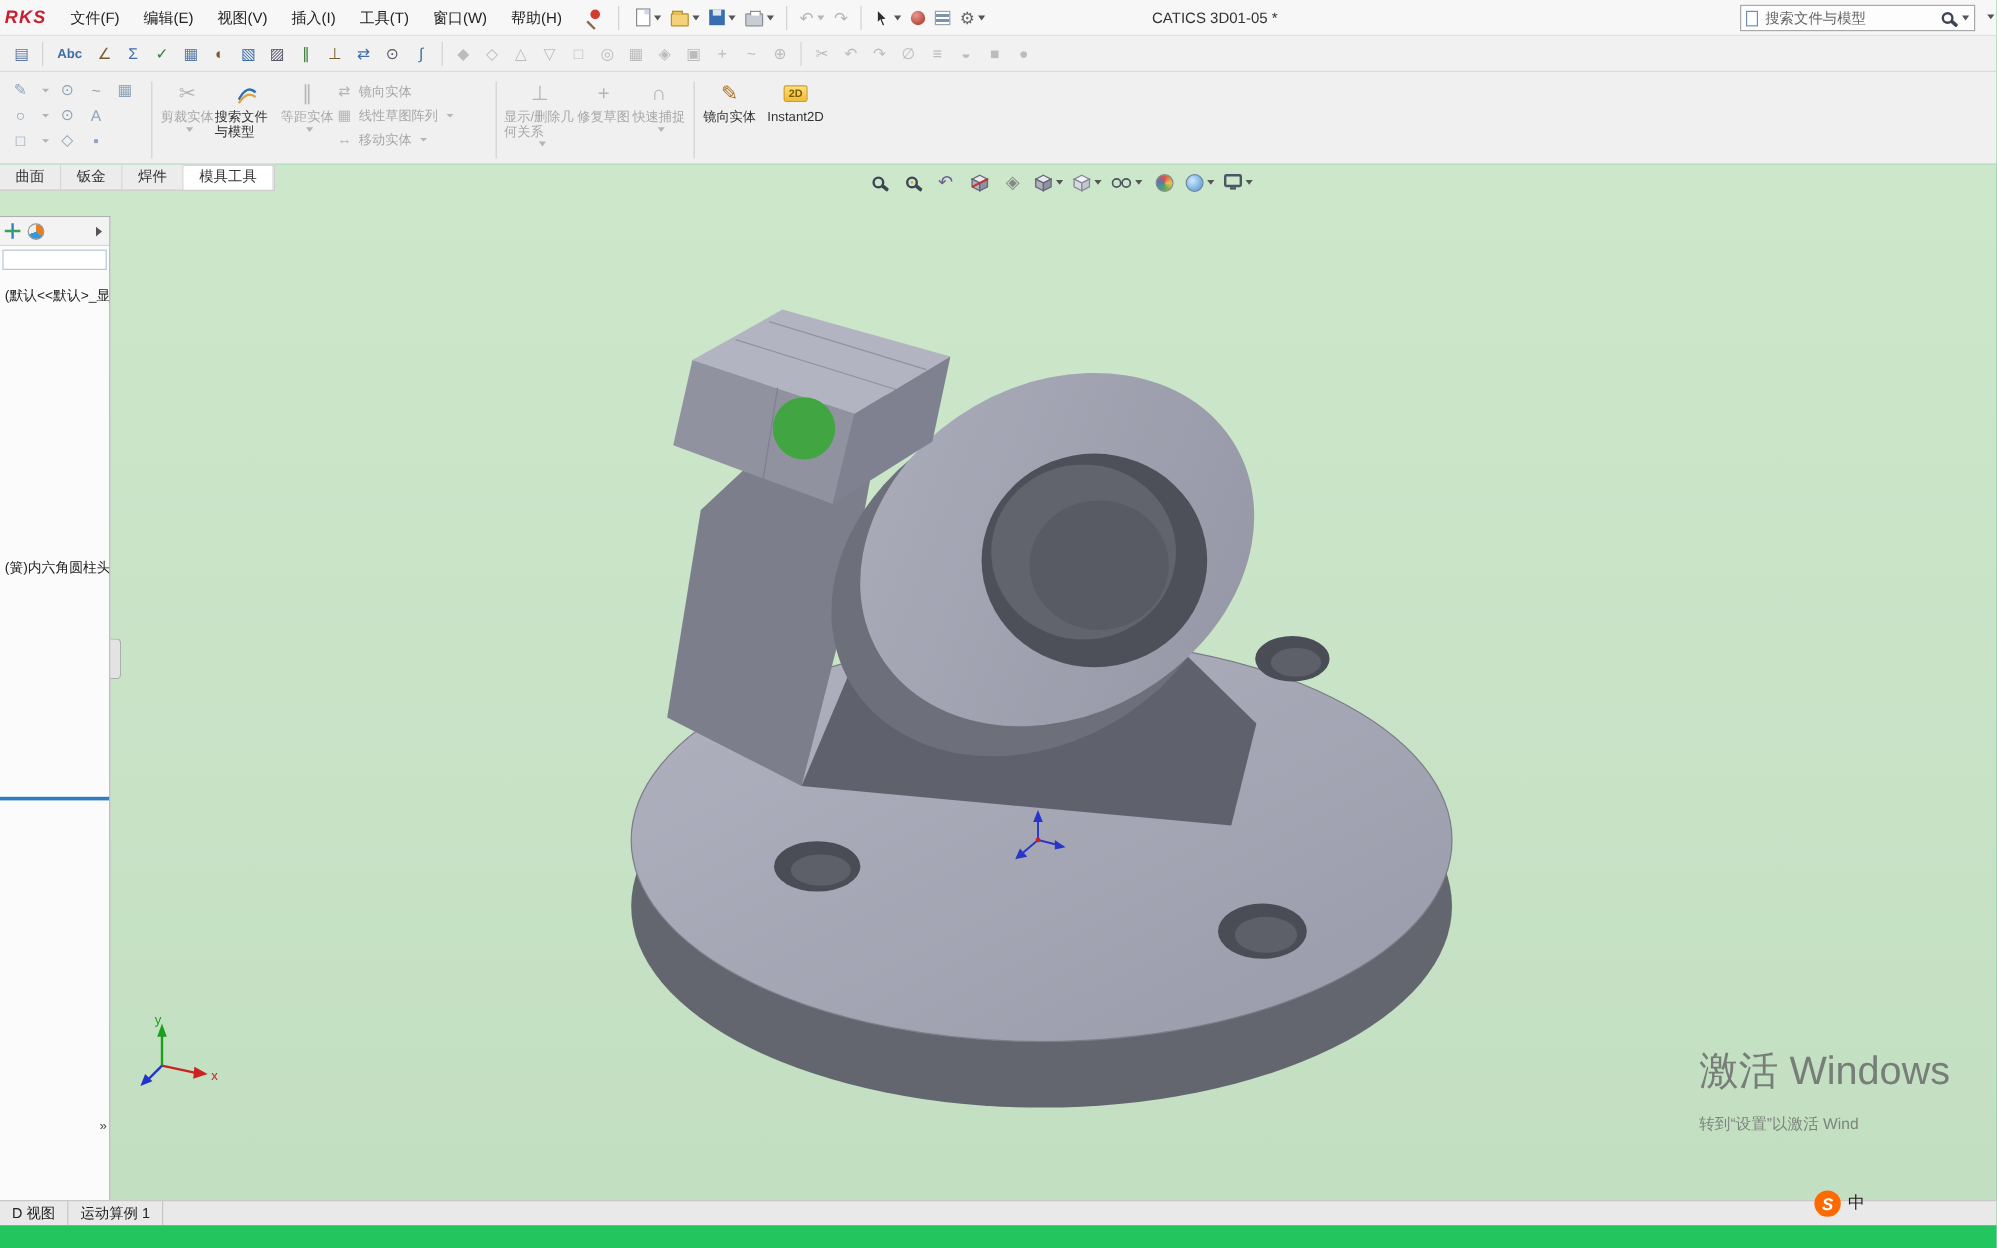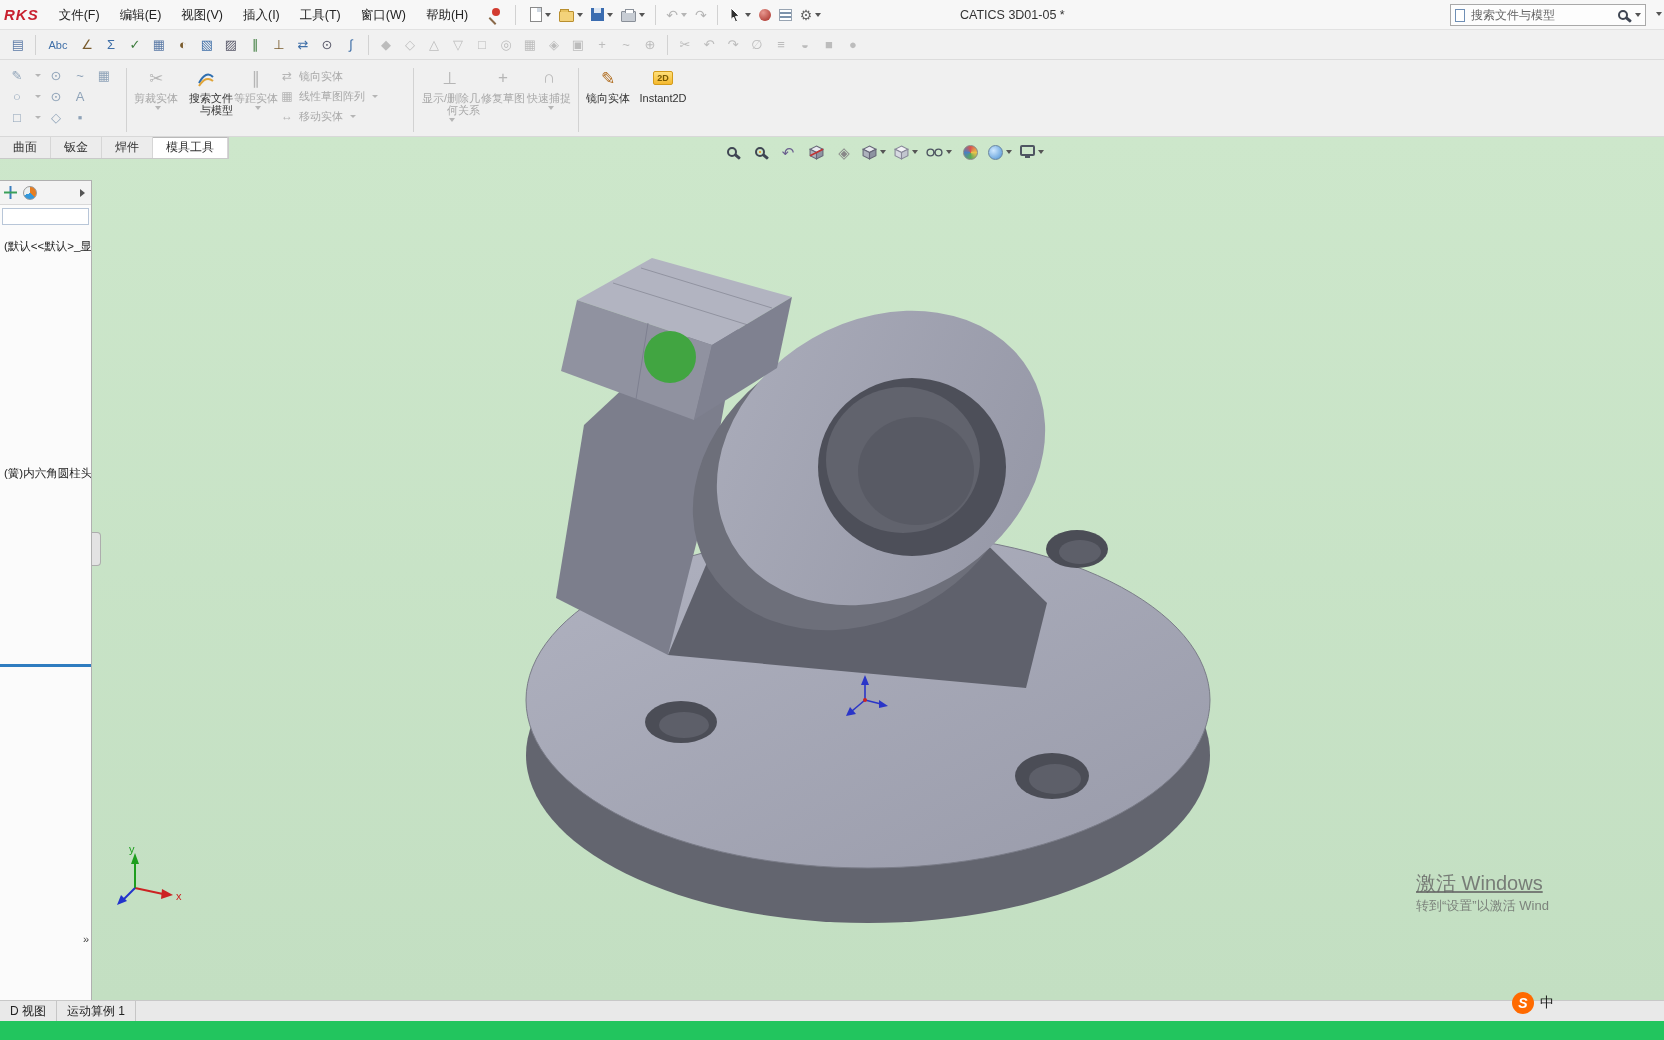--- a/index.html
+++ b/index.html
@@ -36,32 +36,32 @@
   .searchbox input::placeholder { color:#666; opacity:1; }
   .i-searchdoc { width:10px; height:13px; background:#fff; border:1px solid #6f8fb5; }
   .mag { position:relative; width:10px; height:10px; border:2px solid #3f4653; border-radius:50%; display:inline-block; }
   .mag::after { content:""; position:absolute; width:7px; height:2.5px; background:#3f4653; right:-6px; bottom:-2px; transform:rotate(40deg); border-radius:1px; }
   .mag.area::before { content:""; position:absolute; inset:2px; background:#e8a33d; }
   .outer-caret { position:absolute; right:2px; top:12px; }
 
   
   .toolbar2 { height:30px; background:#f1f1f1; border-bottom:1px solid #dcdcdc; display:flex; align-items:center; padding-left:6px; }
   .t2btn { width:24px; height:24px; display:inline-flex; align-items:center; justify-content:center; font-size:13px; border-radius:2px; color:#3f6fa8; }
-  .t2btn.wide { width:34px; font-size:11px; font-weight:normal; }
+  .t2btn.wide { width:34px; font-size:11px; font-weight:bold; }
   .t2btn.off { color:#bcbcbc; }
   .vsep { width:1px; height:20px; background:#d2d2d2; margin:0 5px; align-self:center; flex:none; }
 
   
   .ribbon { height:77px; background:#f0f0f0; border-bottom:1px solid #d8d8d8; display:flex; align-items:flex-start; padding:2px 0 0 4px; }
   .rib-left { width:116px; display:flex; flex-direction:column; gap:3px; padding-top:4px; }
   .rl-row { display:flex; align-items:center; gap:6px; padding-left:4px; }
   .rl-ic { width:18px; height:18px; display:inline-flex; align-items:center; justify-content:center; color:#8fa3b8; font-size:13px; }
   .vsep.tall { height:64px; margin:2px 6px 0; }
   .bigbtn { display:flex; flex-direction:column; align-items:center; justify-content:flex-start; gap:2px; padding-top:4px; height:72px; }
-  .bigbtn .blabel { font-size:11px; line-height:12px; text-align:right; color:#333; }
+  .bigbtn .blabel { font-size:11px; line-height:12px; text-align:left; color:#333; }
   .bigbtn.disabled .blabel { color:#a8a8a8; }
   .bicon { height:24px; display:flex; align-items:center; justify-content:center; font-size:17px; color:#5b7aa6; }
   .bigbtn.disabled .bicon { color:#b5b5b5; }
   .w44 { width:46px; } .w52 { width:54px; } .w58 { width:60px; } .w64 { width:64px; }
   .rib-stack { display:flex; flex-direction:column; gap:4px; padding-top:6px; width:128px; }
   .stack-row { display:flex; align-items:center; gap:4px; }
   .sicon { width:16px; height:16px; display:inline-flex; align-items:center; justify-content:center; color:#b5b5b5; font-size:12px; }
   .stack-row .slabel { font-size:11px; color:#a8a8a8; white-space:nowrap; }
   .i2d { width:20px; height:14px; background:linear-gradient(#ffe07a,#f5b92e); color:#7a5a00; font-size:9px; font-weight:bold; display:inline-flex; align-items:center; justify-content:center; border-radius:2px; border:1px solid #d49c1a; }
 
@@ -86,22 +86,22 @@
   .sb-header { height:24px; background:#f3f3f3; border-bottom:1px solid #d9d9d9; display:flex; align-items:center; gap:5px; padding:0 3px; }
   .i-pie { width:14px; height:14px; border-radius:50%; background:conic-gradient(#e67e22 0 130deg, #3498db 130deg 250deg, #ecf0f1 250deg); border:1px solid #999; }
   .rarr { width:0; height:0; border-top:4px solid transparent; border-bottom:4px solid transparent; border-left:5px solid #555; margin-left:auto; margin-right:3px; }
   .sb-filter { height:17px; margin:3px 2px; background:#fff; border:1px solid #b8c6d8; }
   .tree-item { position:absolute; left:4px; white-space:nowrap; font-size:11.5px; color:#222;text-align:center; }
   .rollback { position:absolute; left:0; right:0; top:483px; height:3px; background:#2f7cc0; }
   .sb-chevron { position:absolute; right:2px; bottom:55px; font-size:11px; color:#444; }
   .splitter { position:absolute; left:92px; top:395px; width:9px; height:34px; background:#e3e3e3; border:1px solid #adadad; border-left:none; border-radius:0 4px 4px 0; z-index:4; }
 
   .watermark { position:absolute; left:1416px; top:733px; z-index:2; color:rgba(100,100,100,0.8); }
-  .wm1 { font-size:20px;text-decoration:underline; }
-  .wm2 { font-size:13px; margin-top:0; color:rgba(100,100,100,0.75); }
+  .wm1 { font-size:33px; }
+  .wm2 { font-size:13px; margin-top:13px; color:rgba(100,100,100,0.75); }
 
   
   .bottomtabs { height:21px; background:#e9e9e9; border-top:1px solid #c8c8c8; display:flex; align-items:flex-end; }
   .btab { padding:0 10px; line-height:20px; font-size:12px; color:#222; border-right:1px solid #c6c6c6; white-space:nowrap; }
   .statusbar { height:19px; background:#f0f0f0; border-top:1px solid #cfcfcf; display:flex; align-items:center; padding:0 4px; font-size:12px; color:#333; }
   .status-right { margin-left:auto; display:flex; align-items:center; gap:10px; padding-right:8px; }
   .i-greendot { width:10px; height:10px; border-radius:2px; background:#4aa34a; }
   .grip { width:0; height:0; border-left:9px solid transparent; border-bottom:9px solid #bdbdbd; }
   .ime { position:absolute; left:1512px; top:992px; display:flex; align-items:center; gap:6px; z-index:10; }
   .ime-badge { width:22px; height:22px; border-radius:50%; background:#ff6a00; color:#fff; font-weight:bold; font-style:italic; font-size:14px; display:flex; align-items:center; justify-content:center; }

